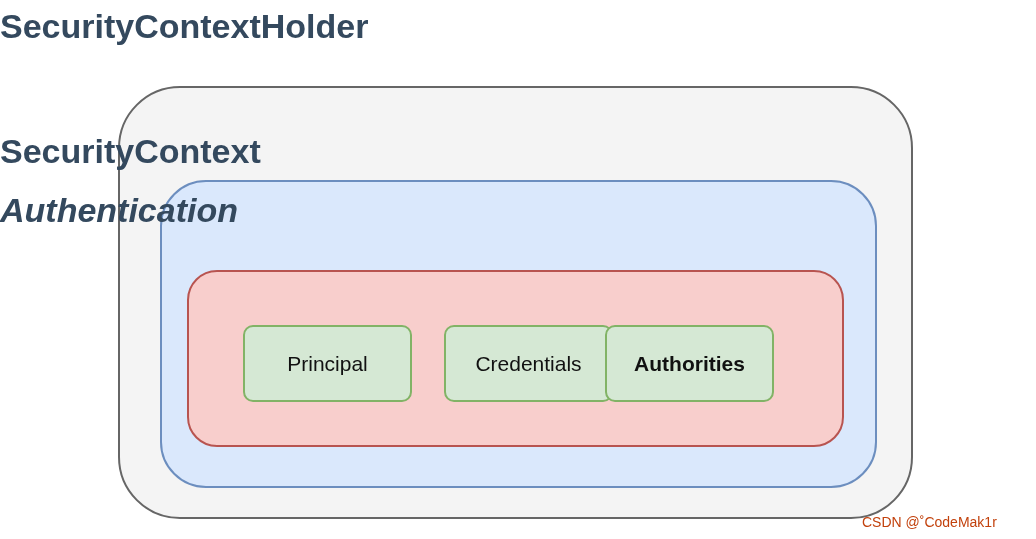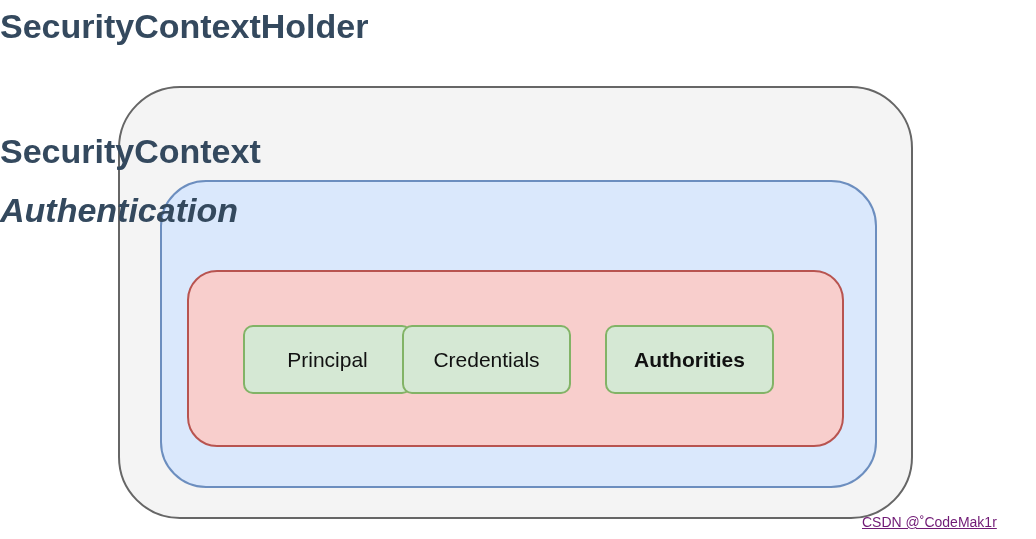--- a/index.html
+++ b/index.html
@@ -6,34 +6,34 @@
   body { width:1036px; height:539px; position:relative; overflow:hidden;
          font-family:"Liberation Sans", "DejaVu Sans", sans-serif; }
   .title { position:absolute; left:0; width:1036px; text-align:left; color:#34495e; font-weight:bold; }
   #holder-title { top:4px; font-size:34px; line-height:44px; }
   .box { position:absolute; box-sizing:border-box; }
   #ctx { left:118px; top:86px; width:795px; height:433px; background:#f4f4f4; border:2px solid #666; border-radius:62px; }
   #ctx-title { top:100px; font-size:34px; line-height:40px;margin-top:31px; }
   #auth { left:160px; top:180px; width:717px; height:308px; background:#dae8fc; border:2px solid #6c8ebf; border-radius:46px; }
   #auth-title { top:190px; font-size:34px; line-height:40px;font-style:italic; }
   #inner { left:187px; top:270px; width:657px; height:177px; background:#f8cecc; border:2px solid #b85450; border-radius:30px; }
-  .leaf { position:absolute; top:325px; height:69px; box-sizing:border-box; background:#d5e8d4; border:2px solid #82b366; border-radius:10px;
+  .leaf { position:absolute; top:325px; height:77px; box-sizing:border-box; background:#d5e8d4; border:2px solid #82b366; border-radius:10px;
           display:flex; align-items:center; justify-content:center; font-size:21px; color:#111; }
-  #watermark { position:absolute; left:862px; top:514px; font-size:14px; color:#701a75;text-decoration:underline; }
+  #watermark { position:absolute; left:862px; top:514px; font-size:14px; color:#c2410c; }
 </style>
 </head>
 <body>
 
 <div class="title" id="holder-title">SecurityContextHolder</div>
 
 <div class="box" id="ctx"></div>
 <div class="title" id="ctx-title">SecurityContext</div>
 
 <div class="box" id="auth"></div>
 <div class="title" id="auth-title">Authentication</div>
 
 <div class="box" id="inner"></div>
 
 <div class="leaf" style="left:243px;width:169px;">Principal</div>
-<div class="leaf" style="left:402px;width:169px;">Credentials</div>
+<div class="leaf" style="left:444px;width:169px;">Credentials</div>
 <div class="leaf" style="left:605px;width:169px;font-weight:bold;">Authorities</div>
 
 <div id="watermark">CSDN @˚CodeMak1r</div>
 
 </body></html>

